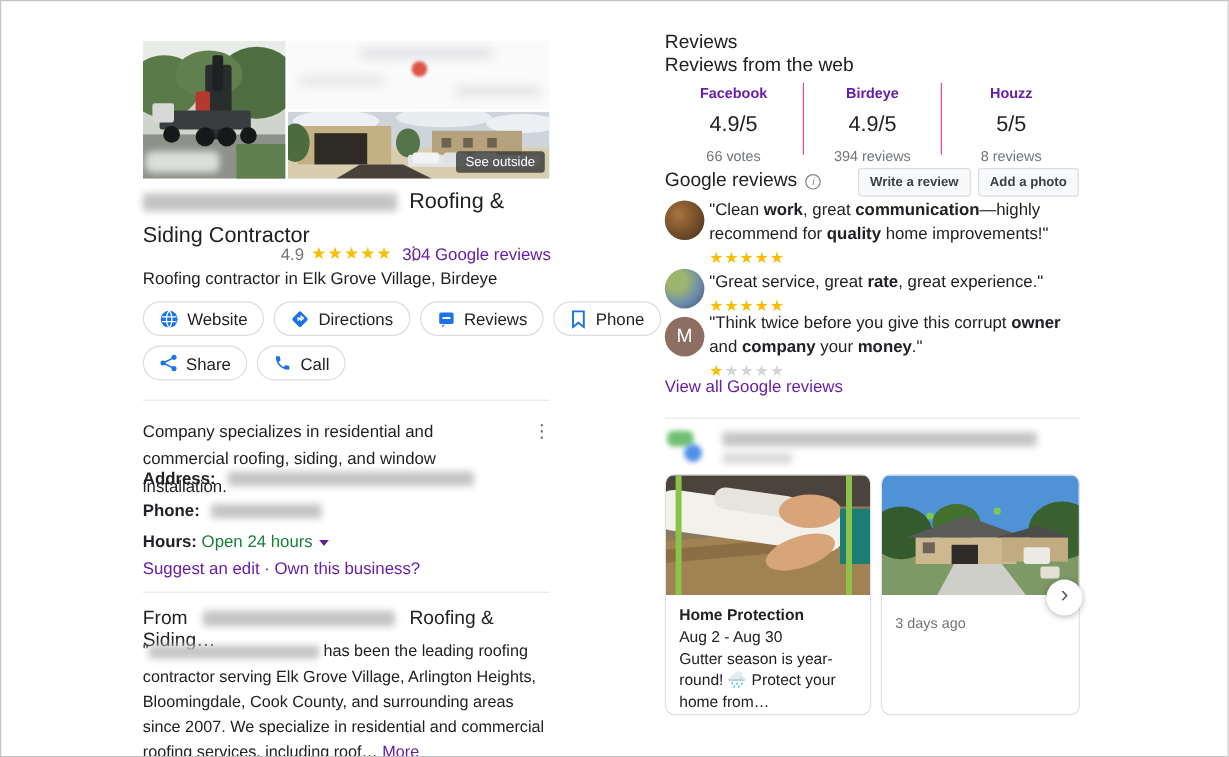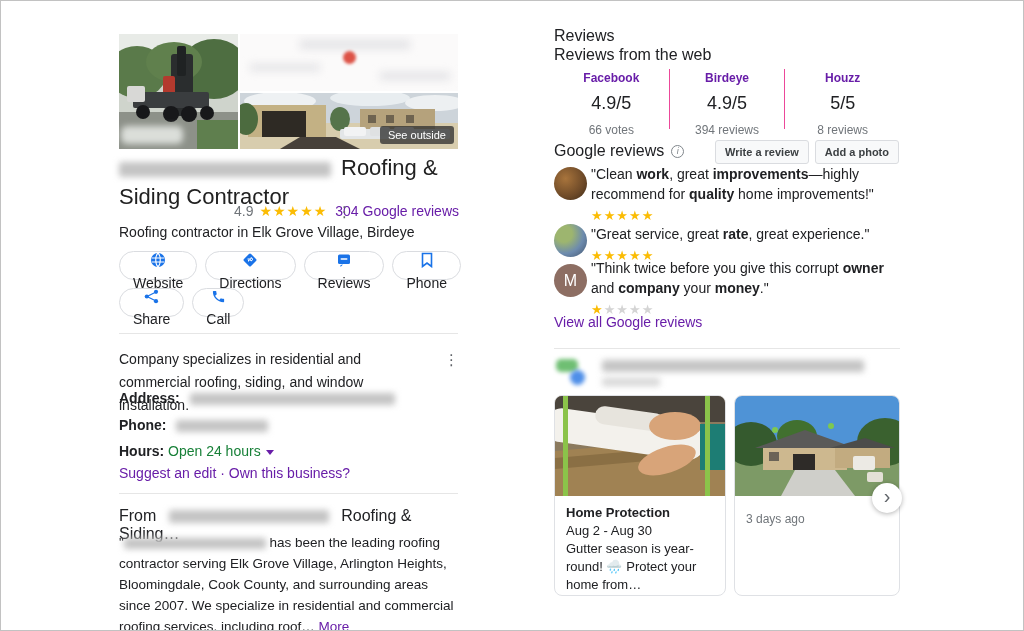--- a/index.html
+++ b/index.html
@@ -20,29 +20,29 @@
   
   #left { position:absolute; left:118px; top:0; width:340px; }
   .media { position:absolute; left:0; top:33px; width:339px; height:115px; }
   .media .truck { position:absolute; left:0; top:0; width:119px; height:115px; overflow:hidden; }
   .media .right-pane { position:absolute; left:121px; top:0; width:218px; height:115px; }
   .map { position:absolute; left:0; top:0; width:218px; height:57px; background:#fbfafa; overflow:hidden; }
   .map .road { position:absolute; background:#e3e3e6; filter:blur(4px); }
   .map .pin { position:absolute; left:103px; top:17px; width:13px; height:13px; border-radius:50%; background:#dd5347; filter:blur(1.5px); }
   .sview { position:absolute; left:0; top:59px; width:218px; height:56px; overflow:hidden; }
   .see-outside { position:absolute; right:4px; bottom:5px; background:rgba(50,50,50,.78); color:#fff; font-size:11px; padding:3px 8px; border-radius:3px; }
-  .biz-title { position:absolute; left:0; top:152px; width:340px; font-size:22px; line-height:29px; color:#212121; }
+  .biz-title { position:absolute; left:0; top:152px; width:340px; font-size:18px; line-height:29px; color:#212121; }
   .rating-row { position:absolute; left:0; top:202px; width:340px; display:flex; align-items:center; font-size:14px;justify-content:flex-end; }
   .rating-row .num { color:#70757a; margin-right:6px; }
   .rating-row .stars { margin-right:8px; }
   .rating-row .stars span { font-size:14px; }
   .rating-row .kebab { position:absolute; left:218px; top:1px; }
   .category { position:absolute; left:0; top:223px; font-size:14px; color:#202124; }
   .actions-row { position:absolute; left:0; display:flex; gap:8px; }
-  .pill { display:inline-flex; align-items:center; gap:7px; height:29px; padding:0 13px; border:1px solid #dadce0; border-radius:16px; background:#fff; font-size:14px; color:#202124; cursor:pointer;flex-direction:column; }
+  .pill { display:inline-flex; align-items:center; gap:7px; height:29px; padding:0 13px; border:1px solid #dadce0; border-radius:16px; background:#fff; font-size:14px; color:#202124; cursor:pointer; }
   .pill svg { flex:0 0 auto; }
   .sec-divider1 { left:0; top:332px; width:339px; }
   .desc { position:absolute; left:0; top:347px; width:312px; font-size:14px; line-height:23px; color:#202124; }
   .desc-kebab { position:absolute; left:325px; top:351px; }
   .inforow { position:absolute; left:0; font-size:14px; }
   .inforow b { font-weight:700; }
   .hours-green { color:#188038; }
   .caret-down { display:inline-block; width:0; height:0; border-left:4px solid transparent; border-right:4px solid transparent; border-top:5px solid #681da8; margin-left:5px; vertical-align:middle; }
   .sec-divider2 { left:0; top:492px; width:339px; }
   .from-head { position:absolute; left:0; top:506px; width:340px; font-size:16px; color:#202124; }
@@ -273,21 +273,21 @@
       <span>Google reviews</span>
       <span class="info-circle"></span>
     </div>
     <div class="g-btns">
       <button class="g-btn">Write a review</button>
       <button class="g-btn">Add a photo</button>
     </div>
 
     <div class="review" style="top:163px;">
       <div class="avatar avatar-a"></div>
-      <div class="rtext"><span>"Clean </span><span style="font-weight: 700;">work</span><span>, great </span><span style="font-weight: 700;">improvements</span><span>—highly recommend for </span><span style="font-weight: 700;">quality</span><span> home improvements!"</span></div>
+      <div class="rtext"><span>"Clean </span><span style="font-weight: 700;">work</span><span>, great </span><span style="font-weight: 700;">communication</span><span>—highly recommend for </span><span style="font-weight: 700;">quality</span><span> home improvements!"</span></div>
       <div class="stars"><span class="on">★</span><span class="on">★</span><span class="on">★</span><span class="on">★</span><span class="on">★</span></div>
     </div>
     <div class="review" style="top:223px;">
       <div class="avatar avatar-b" style="top:0;"></div>
       <div class="rtext"><span>"Great </span><span style="font-weight: 400; text-align: right;">service</span><span>, great </span><span style="font-weight: 700;">rate</span><span>, great experience."</span></div>
       <div class="stars"><span class="on">★</span><span class="on">★</span><span class="on">★</span><span class="on">★</span><span class="on">★</span></div>
     </div>
     <div class="review" style="top:257px;">
       <div class="avatar letter" style="top:6px; background:#8d6e63;">M</div>
       <div class="rtext"><span>"Think twice before you give this corrupt </span><span style="font-weight: 700;">owner</span><span> and </span><span style="font-weight: 700;">company</span><span> your </span><span style="font-weight: 700;">money</span><span>."</span></div>

